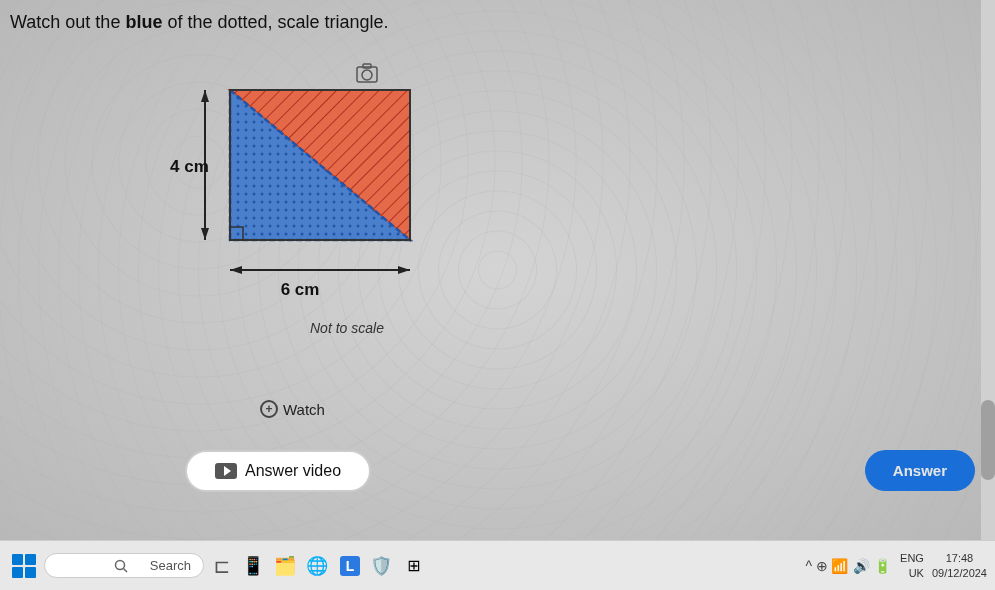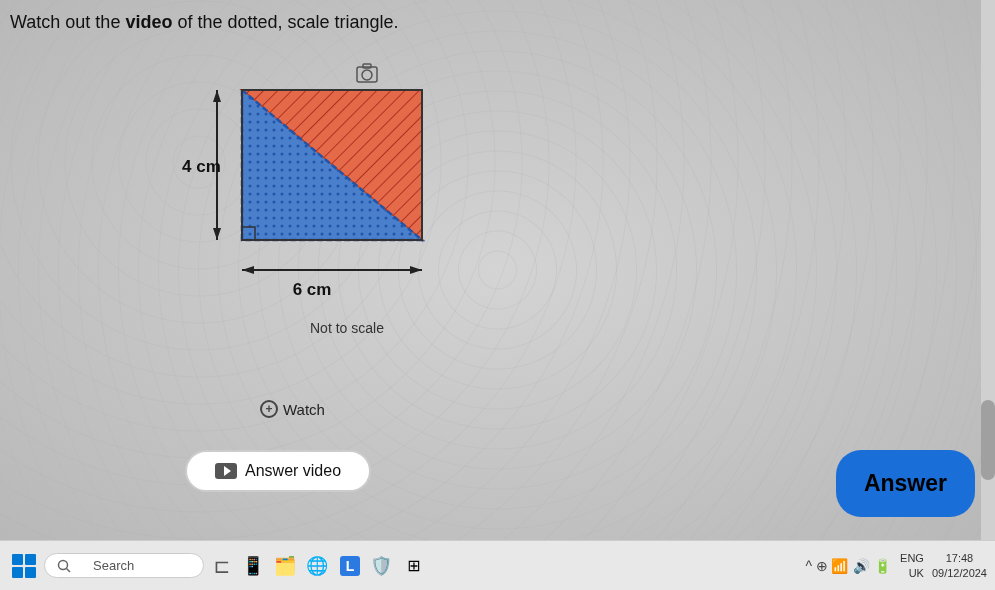--- a/index.html
+++ b/index.html
@@ -39,35 +39,36 @@
       color: #111;
       line-height: 1.4;
     }
 
     .question-area .bold { font-weight: bold; }
 
     
     .diagram-container {
       position: absolute;
       top: 70px;
-      left: 142px;
+      left: 130px;
     }
 
     
     .diagram-svg {
       display: block;
     }
 
     
     .not-to-scale {
       position: absolute;
       top: 320px;
       left: 310px;
       font-size: 14px;
       color: #333;
+      font-style: italic;
     }
 
     
     .zoom-btn {
       position: absolute;
       top: 400px;
       left: 260px;
       display: flex;
       align-items: center;
       gap: 5px;
@@ -127,25 +128,25 @@
       border-bottom: 5px solid transparent;
       margin-left: 2px;
     }
 
     
     .answer-btn {
       position: absolute;
       top: 450px;
       right: 20px;
       background: #1a6ed8;
-      color: #000000;
+      color: #e5e5e5;
       border: none;
       border-radius: 25px;
-      padding: 20px 28px;
-      font-size: 23px;
+      padding: 12px 28px;
+      font-size: 15px;
       font-weight: bold;
       cursor: pointer;
     }
 
     
     .camera-icon-area {
       position: absolute;
       top: 62px;
       left: 355px;
     }
@@ -182,20 +183,21 @@
       display: flex;
       align-items: center;
       background: white;
       border: 1px solid #ccc;
       border-radius: 20px;
       padding: 4px 12px;
       gap: 22px;
       font-size: 13px;
       color: #555;
       width: 160px;
+      justify-content: flex-end;
     }
 
     .taskbar-icon {
       width: 28px;
       height: 28px;
       display: flex;
       align-items: center;
       justify-content: center;
       font-size: 18px;
       cursor: pointer;
@@ -250,21 +252,21 @@
       border-radius: 7px;
     }
   </style>
 </head>
 <body>
 
 <div class="main-content">
   <div class="wavy-bg"></div>
 
   <div class="question-area">
-    <span>Watch out the </span><span class="bold">video</span><span> of the dotted, scale triangle.</span>
+    <span>Watch out the </span><span class="bold">blue</span><span> of the dotted, scale triangle.</span>
   </div>
 
   <div class="camera-icon-area">
     <svg width="24" height="22" viewBox="0 0 24 22">
       <rect x="2" y="5" width="20" height="15" rx="2" fill="none" stroke="#555" stroke-width="1.5"></rect>
       <circle cx="12" cy="13" r="5" fill="none" stroke="#555" stroke-width="1.5"></circle>
       <rect x="8" y="2" width="8" height="4" rx="1" fill="none" stroke="#555" stroke-width="1.5"></rect>
     </svg>
   </div>
 

